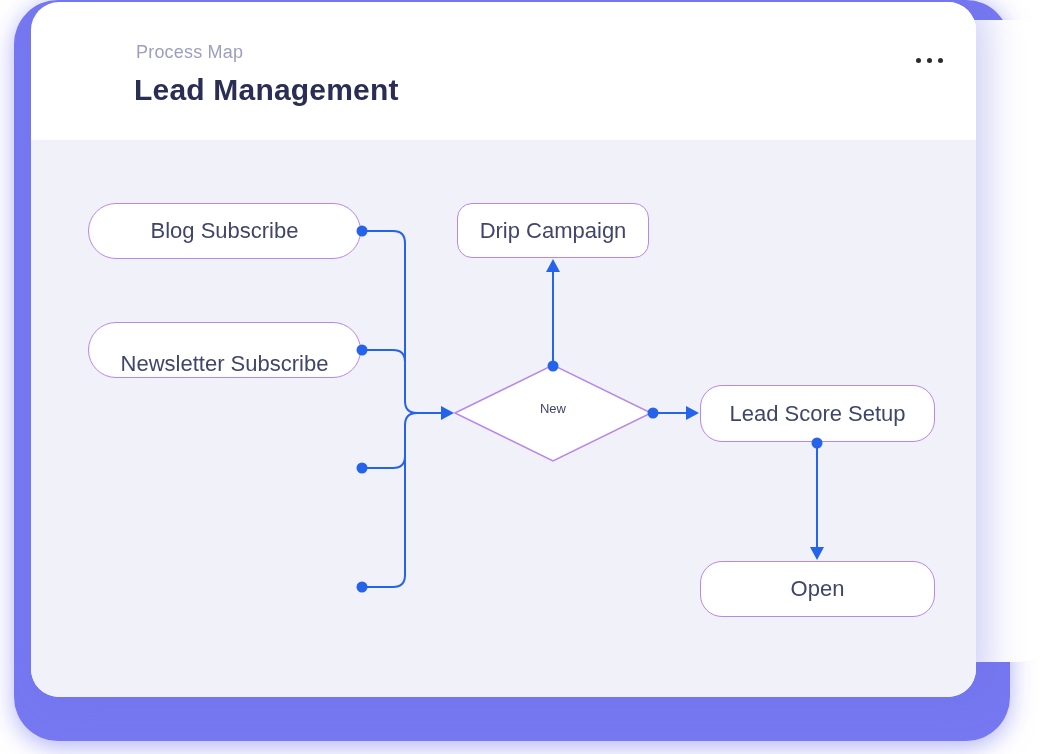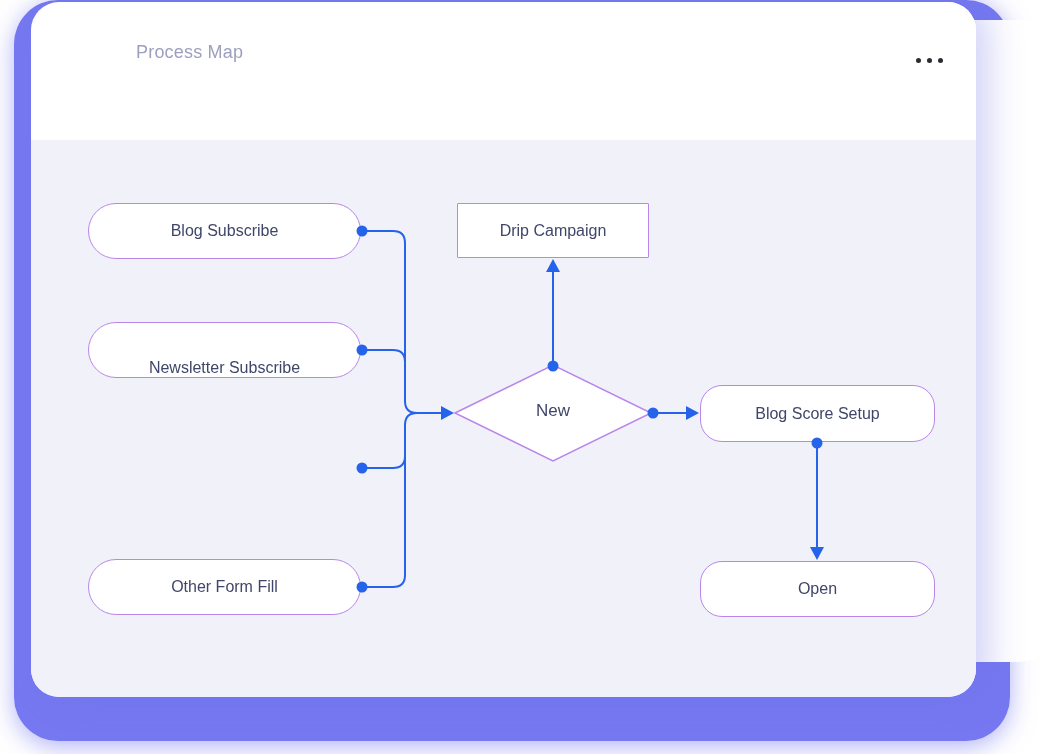--- a/index.html
+++ b/index.html
@@ -44,75 +44,73 @@
   }
   .menu-btn .dot { width: 5px; height: 5px; border-radius: 50%; background: #2b2b30; }
 
   .canvas { position: absolute; left: 0; top: 138px; width: 945px; height: 557px; background: #f1f1fa; }
 
   
   .node {
     position: absolute; z-index: 5;
     display: flex; align-items: center; justify-content: center;
     background: #ffffff; border: 1.5px solid #b986e9;
-    font-size: 16px; color: #404669;
+    font-size: 22px; color: #404669;
   }
   .pill   { border-radius: 28px; }
-  .rect   { border-radius: 1px; }
+  .rect   { border-radius: 15px; }
   .round  { border-radius: 22px; }
 
   .n-blog       { left: 88px;  top: 203px; width: 273px; height: 56px; }
   .n-newsletter { left: 88px;  top: 322px; width: 273px; height: 56px; align-items: flex-end; }
   .n-cold       { left: 88px;  top: 440px; width: 273px; height: 56px; }
   .n-other      { left: 88px;  top: 559px; width: 273px; height: 56px; }
   .n-drip       { left: 457px; top: 203px; width: 192px; height: 55px; }
   .n-lss        { left: 700px; top: 385px; width: 235px; height: 57px; }
   .n-open       { left: 700px; top: 561px; width: 235px; height: 56px; justify-content: center; }
 
   .wires { position: absolute; left: 0; top: 0; width: 1056px; height: 754px; z-index: 6; pointer-events: none; }
 
   .decision-label {
     position: absolute; z-index: 7; left: 503px; top: 401px; width: 100px;
-    text-align: center; font-size: 17px; color: #404669; pointer-events: none;
+    text-align: center; font-size: 13px; color: #404669; pointer-events: none;
   }
 </style>
 </head>
 <body>
 
 <div class="stage">
 
   <div class="frame"></div>
   <div class="back-card"></div>
 
   <div class="card">
     <div class="card-header">
       <div class="subtitle">Process Map</div>
+      <div class="title">Lead Management</div>
       <button class="menu-btn">
         <span class="dot"></span>
         <span class="dot"></span>
         <span class="dot"></span>
       </button>
     </div>
     <div class="canvas"></div>
   </div>
 
   <div class="node pill n-blog">
     <span>Blog Subscribe</span>
   </div>
   <div class="node pill n-newsletter">
     <span>Newsletter Subscribe</span>
   </div>
-  <div class="node pill n-other">
-    <span>Other Form Fill</span>
-  </div>
   <div class="node rect n-drip">
     <span>Drip Campaign</span>
   </div>
   <div class="node round n-lss">
-    <span>Blog Score Setup</span>
+    <span>Lead Score Setup</span>
   </div>
   <div class="node round n-open">
     <span>Open</span>
   </div>
 
   <div class="decision-label">New</div>
 
   <svg class="wires" viewBox="0 0 1056 754">
 
     <polygon points="455,413 553,365 651,413 553,461" fill="#ffffff" stroke="#b986e9" stroke-width="1.5"></polygon>

